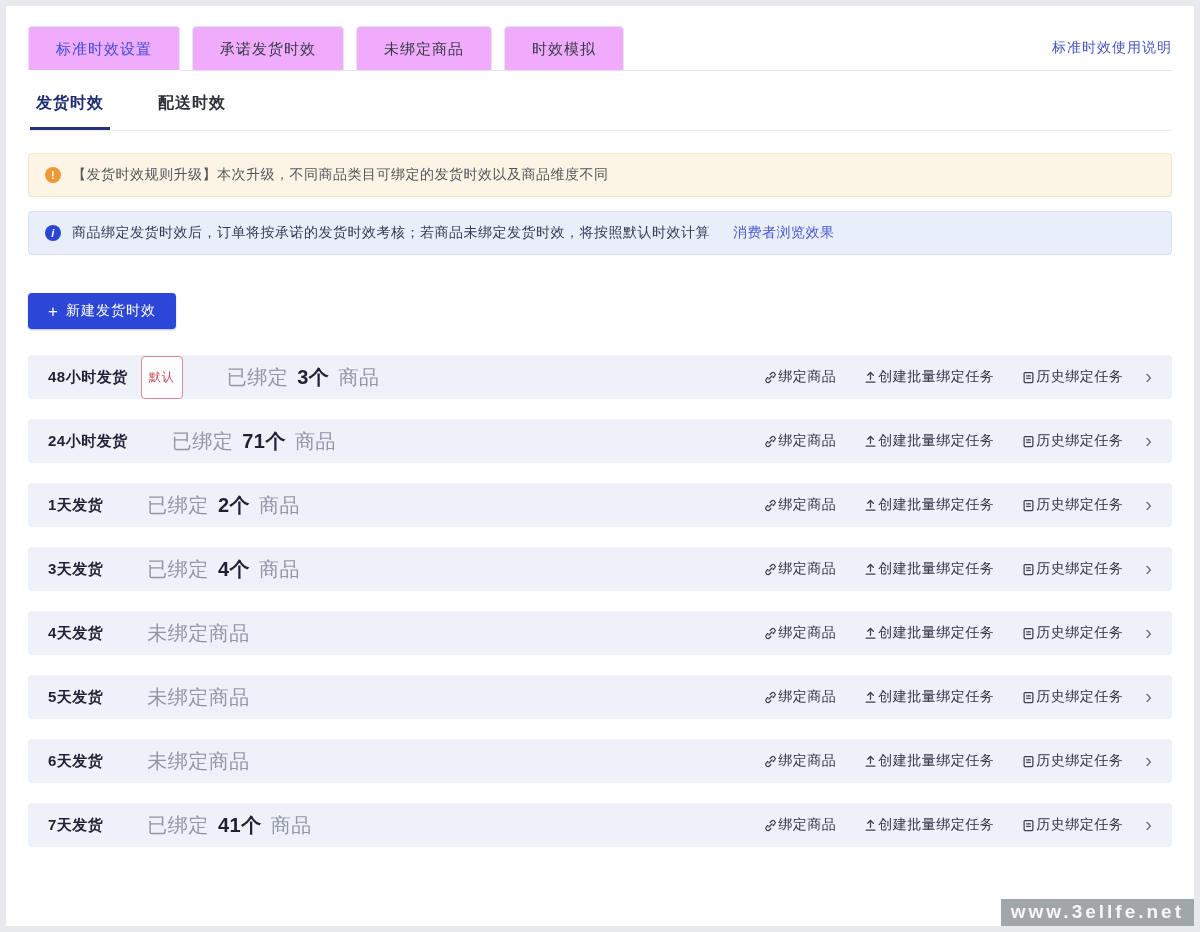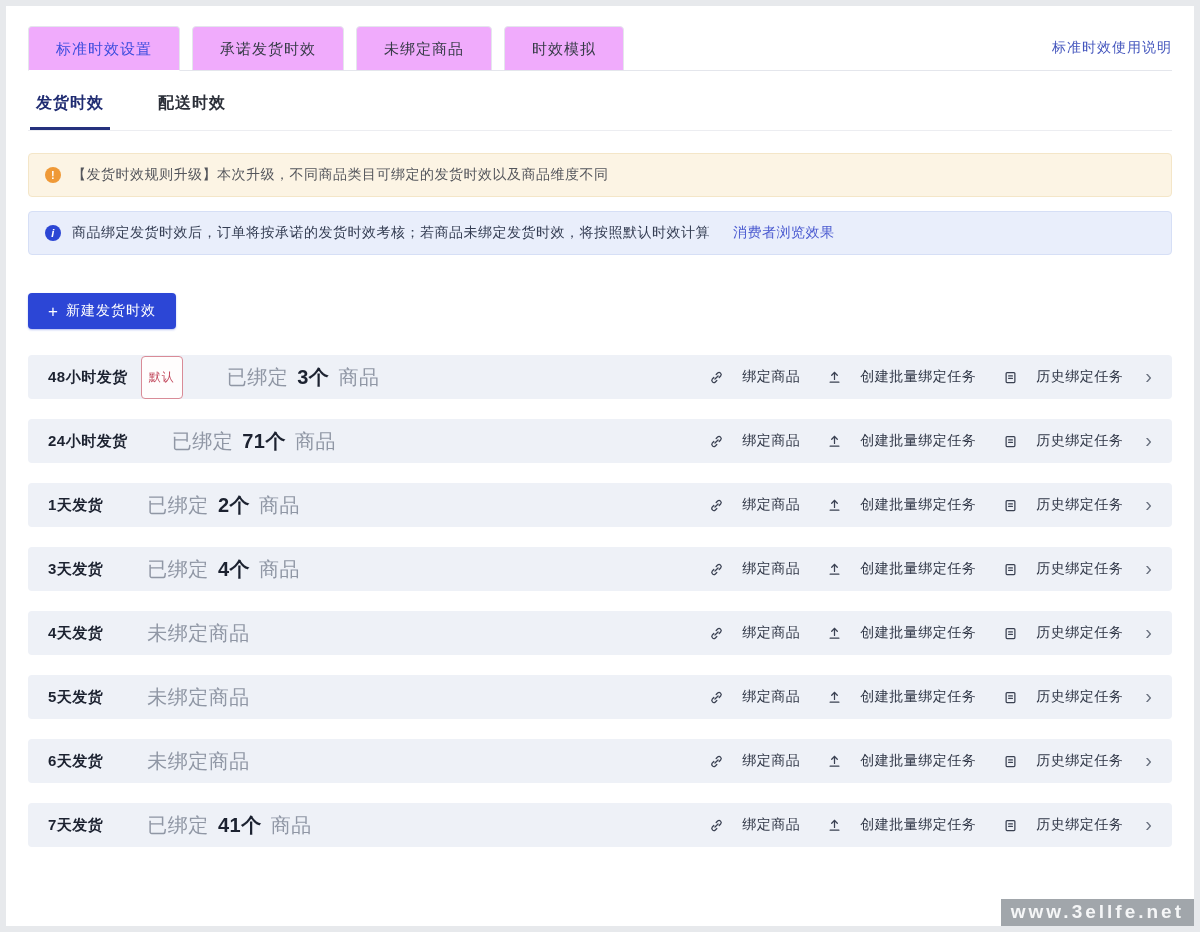--- a/index.html
+++ b/index.html
@@ -48,21 +48,21 @@
   .rows { margin-top:26px; }
   .row { display:flex; align-items:center; height:44px; background:#eef1f7;
          border-radius:4px; margin-bottom:20px; padding:0 20px; }
   .row-left { display:flex; align-items:center; }
   .row-title { font-size:15px; font-weight:700; color:#1c2230; letter-spacing:.5px; }
   .badge { margin-left:13px; font-size:12px; color:#c24a5e; background:#fffdfd;
            border:1px solid #d98b97; border-radius:4px; padding:12px 7px; letter-spacing:1px; }
   .bound { margin-left:44px; font-size:20px; color:#9097a5; letter-spacing:.5px;text-align:center; }
   .bound .cnt { color:#1c2230; font-weight:700; margin:0 3px; }
   .row-right { margin-left:auto; display:flex; align-items:center; }
-  .action { display:inline-flex; align-items:center; gap:18px; color:#2e3545; font-size:14px;
+  .action { display:inline-flex; align-items:center; gap:0; color:#2e3545; font-size:14px;
             cursor:pointer; margin-left:27px; letter-spacing:.5px; white-space:nowrap; }
   .aicon { width:15px; height:15px; stroke:#3a4152; }
   .chev { margin-left:22px; color:#6b7280; font-size:20px; line-height:1; cursor:pointer;
           transform:translateY(-1px); }
 
   
   .watermark { position:absolute; right:0; bottom:0; z-index:6; pointer-events:none; text-align:center; }
   .wm-text { font-size:62px; font-weight:700; color:rgba(150,155,162,.50); line-height:.95;
              letter-spacing:1px; white-space:nowrap; }
   .wm-url { background:rgba(145,150,156,.85); color:#f5f6f7; font-weight:700; font-size:19px;

